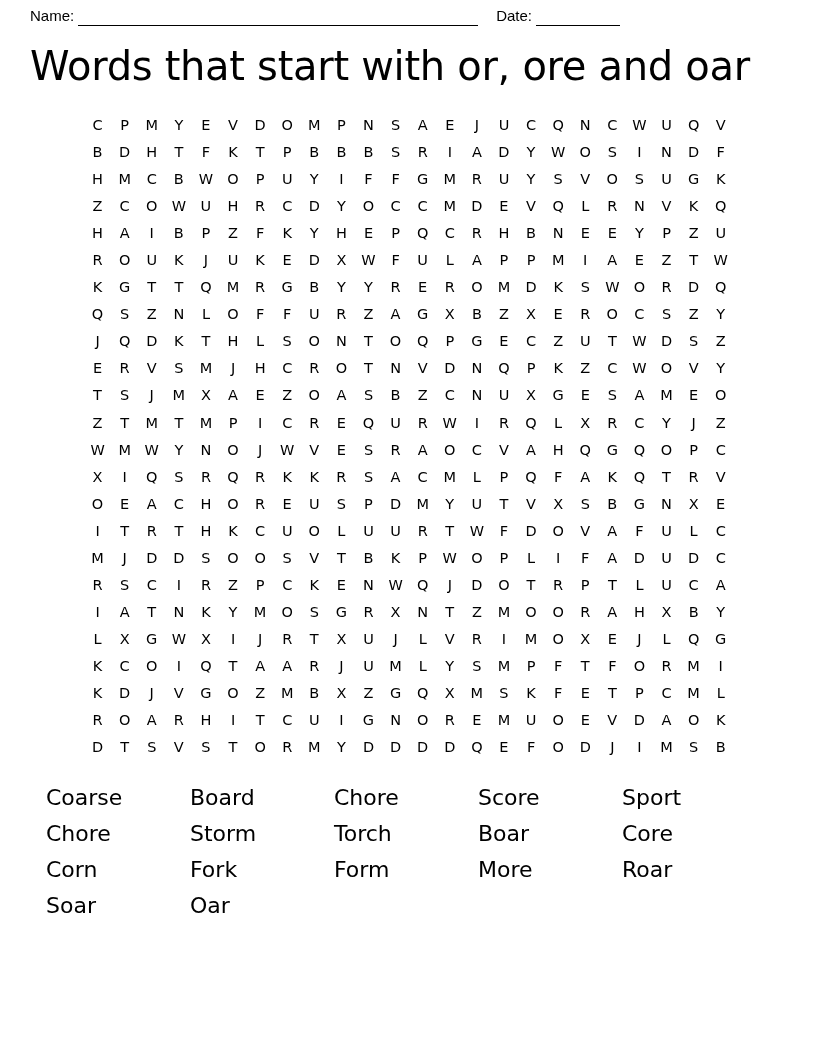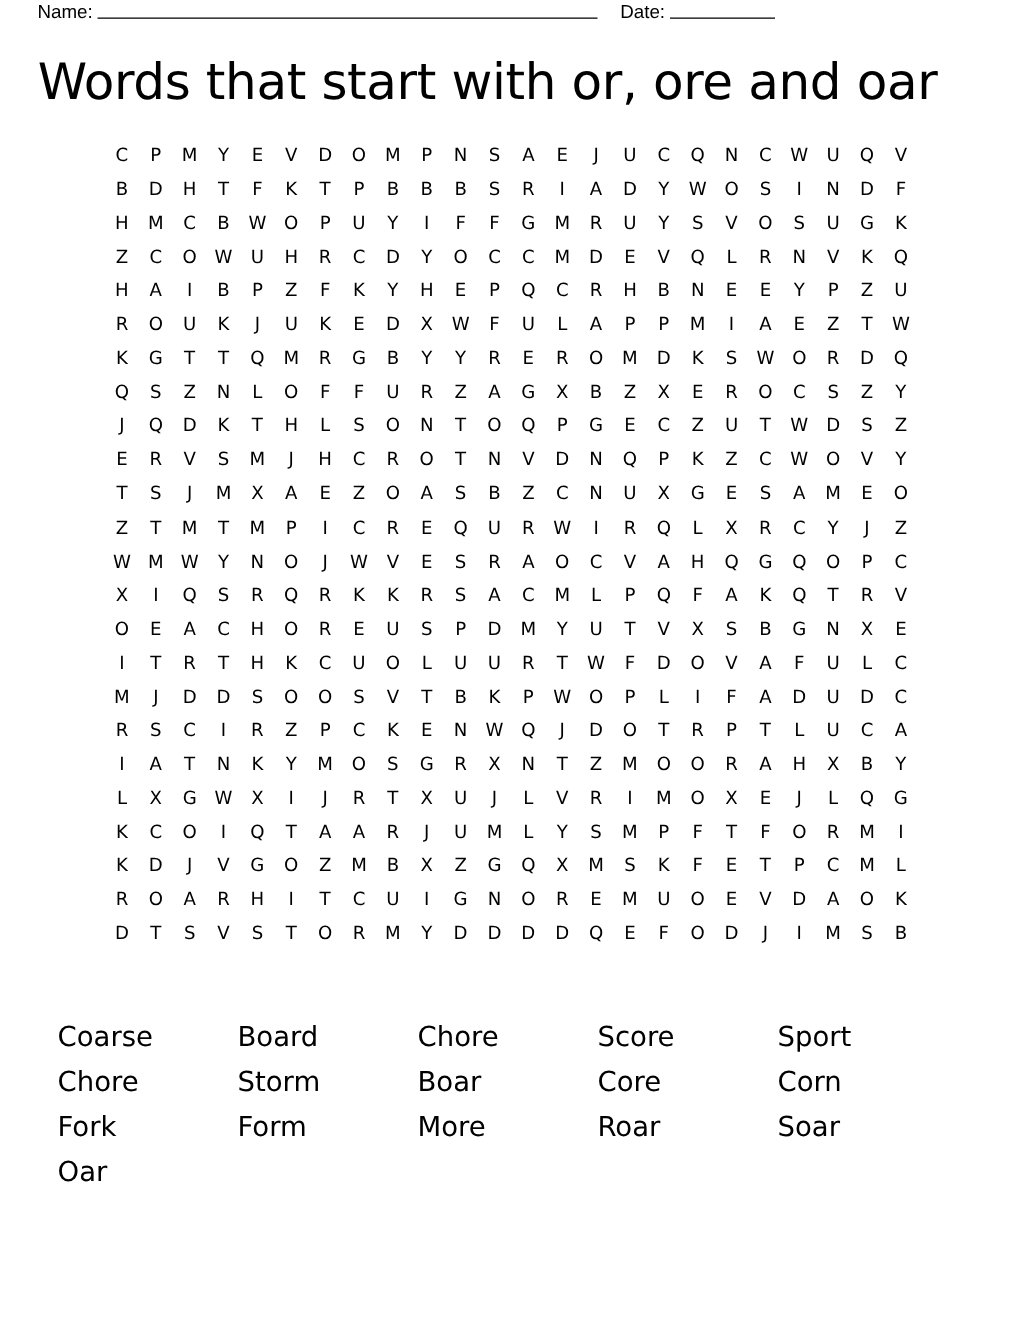--- a/index.html
+++ b/index.html
@@ -19,21 +19,21 @@
   }
 
   
   .header-row {
     position: absolute;
     top: 0px;
     left: 0px;
     width: 816px;
     height: 26px;
     display: flex;
-    align-items: flex-start;
+    align-items: flex-end;
     font-family: "Liberation Sans", sans-serif;
     font-size: 15px;
     line-height: 20px;
     white-space: nowrap;
   }
   .hdr-name-label {
     margin-left: 30px;
   }
   .hdr-rule {
     display: inline-block;
@@ -88,21 +88,20 @@
     display: grid;
     grid-template-columns: repeat(5, 144px);
     grid-auto-rows: 36px;
   }
   .word-item {
     font-family: "DejaVu Sans", sans-serif;
     font-size: 22px;
     line-height: 36px;
     font-weight: 400;
     white-space: nowrap;
-    margin-top: 33px;
   }
   .word-item.empty { visibility: hidden; }
 </style>
 </head>
 <body>
 
 <div class="header-row">
   <span class="hdr-name-label">Name:</span>
   <span class="hdr-rule hdr-rule-name"></span>
   <span class="hdr-date-label">Date:</span>
@@ -691,20 +690,21 @@
   </div>
 
 <div class="wordlist" id="word-list">
     <div class="word-item">Coarse</div>
     <div class="word-item">Board</div>
     <div class="word-item">Chore</div>
     <div class="word-item">Score</div>
     <div class="word-item">Sport</div>
     <div class="word-item">Chore</div>
     <div class="word-item">Storm</div>
+    <div class="word-item">Torch</div>
     <div class="word-item">Boar</div>
     <div class="word-item">Core</div>
     <div class="word-item">Corn</div>
     <div class="word-item">Fork</div>
     <div class="word-item">Form</div>
     <div class="word-item">More</div>
     <div class="word-item">Roar</div>
     <div class="word-item">Soar</div>
     <div class="word-item">Oar</div>
     <div class="word-item empty"></div>

